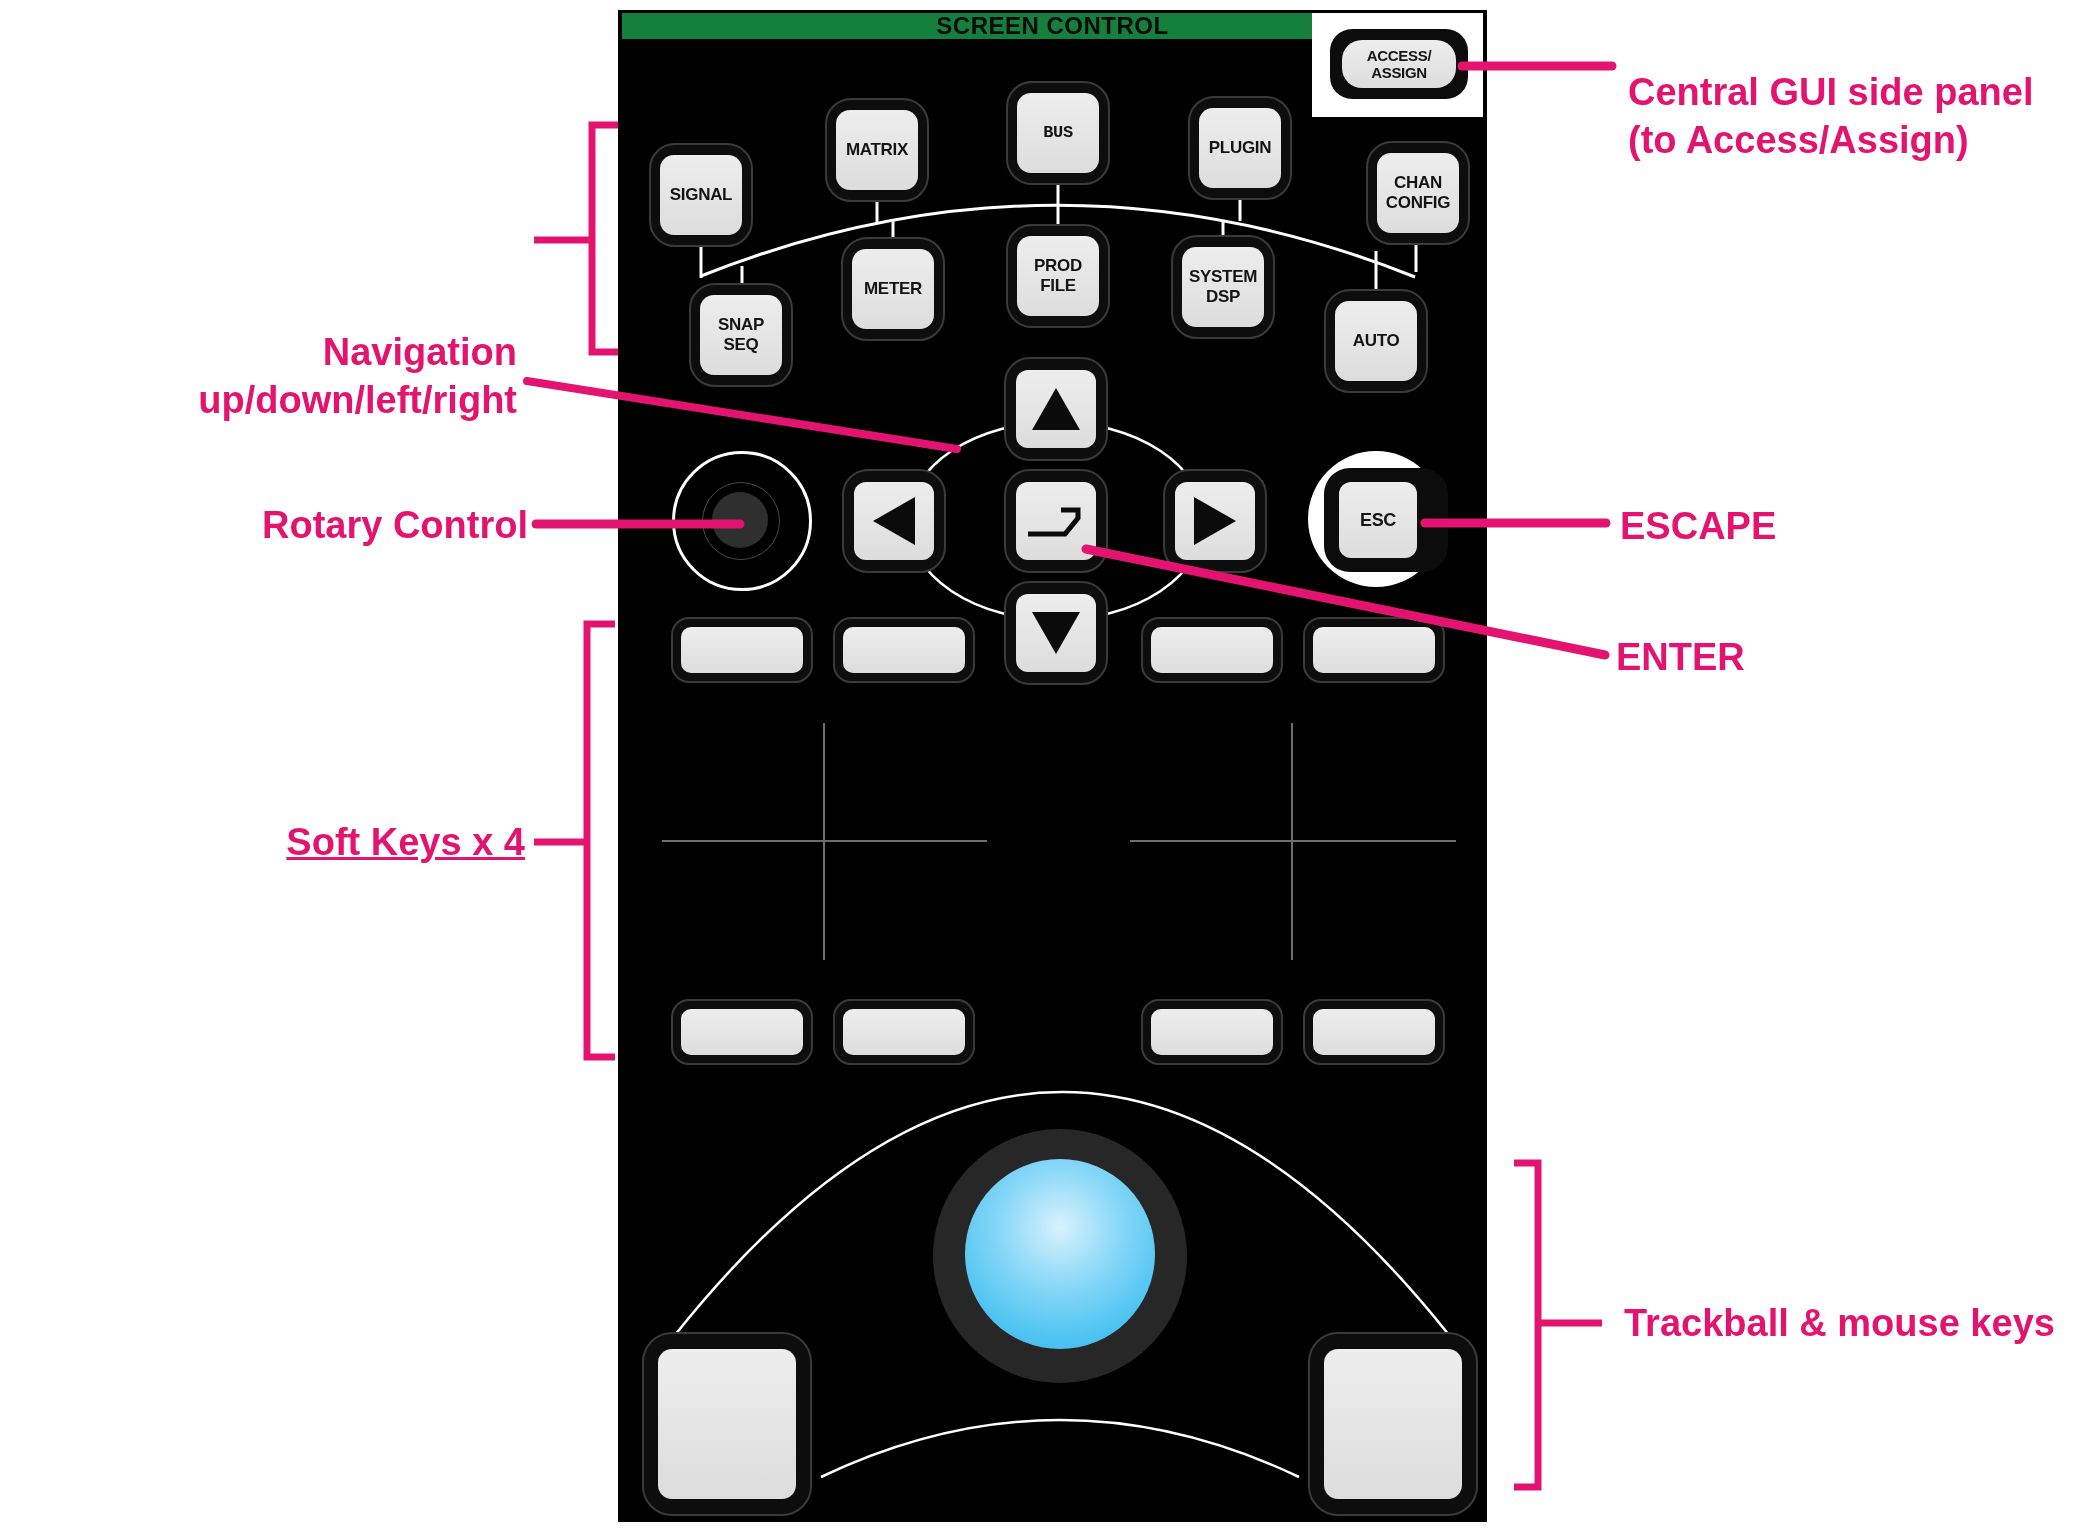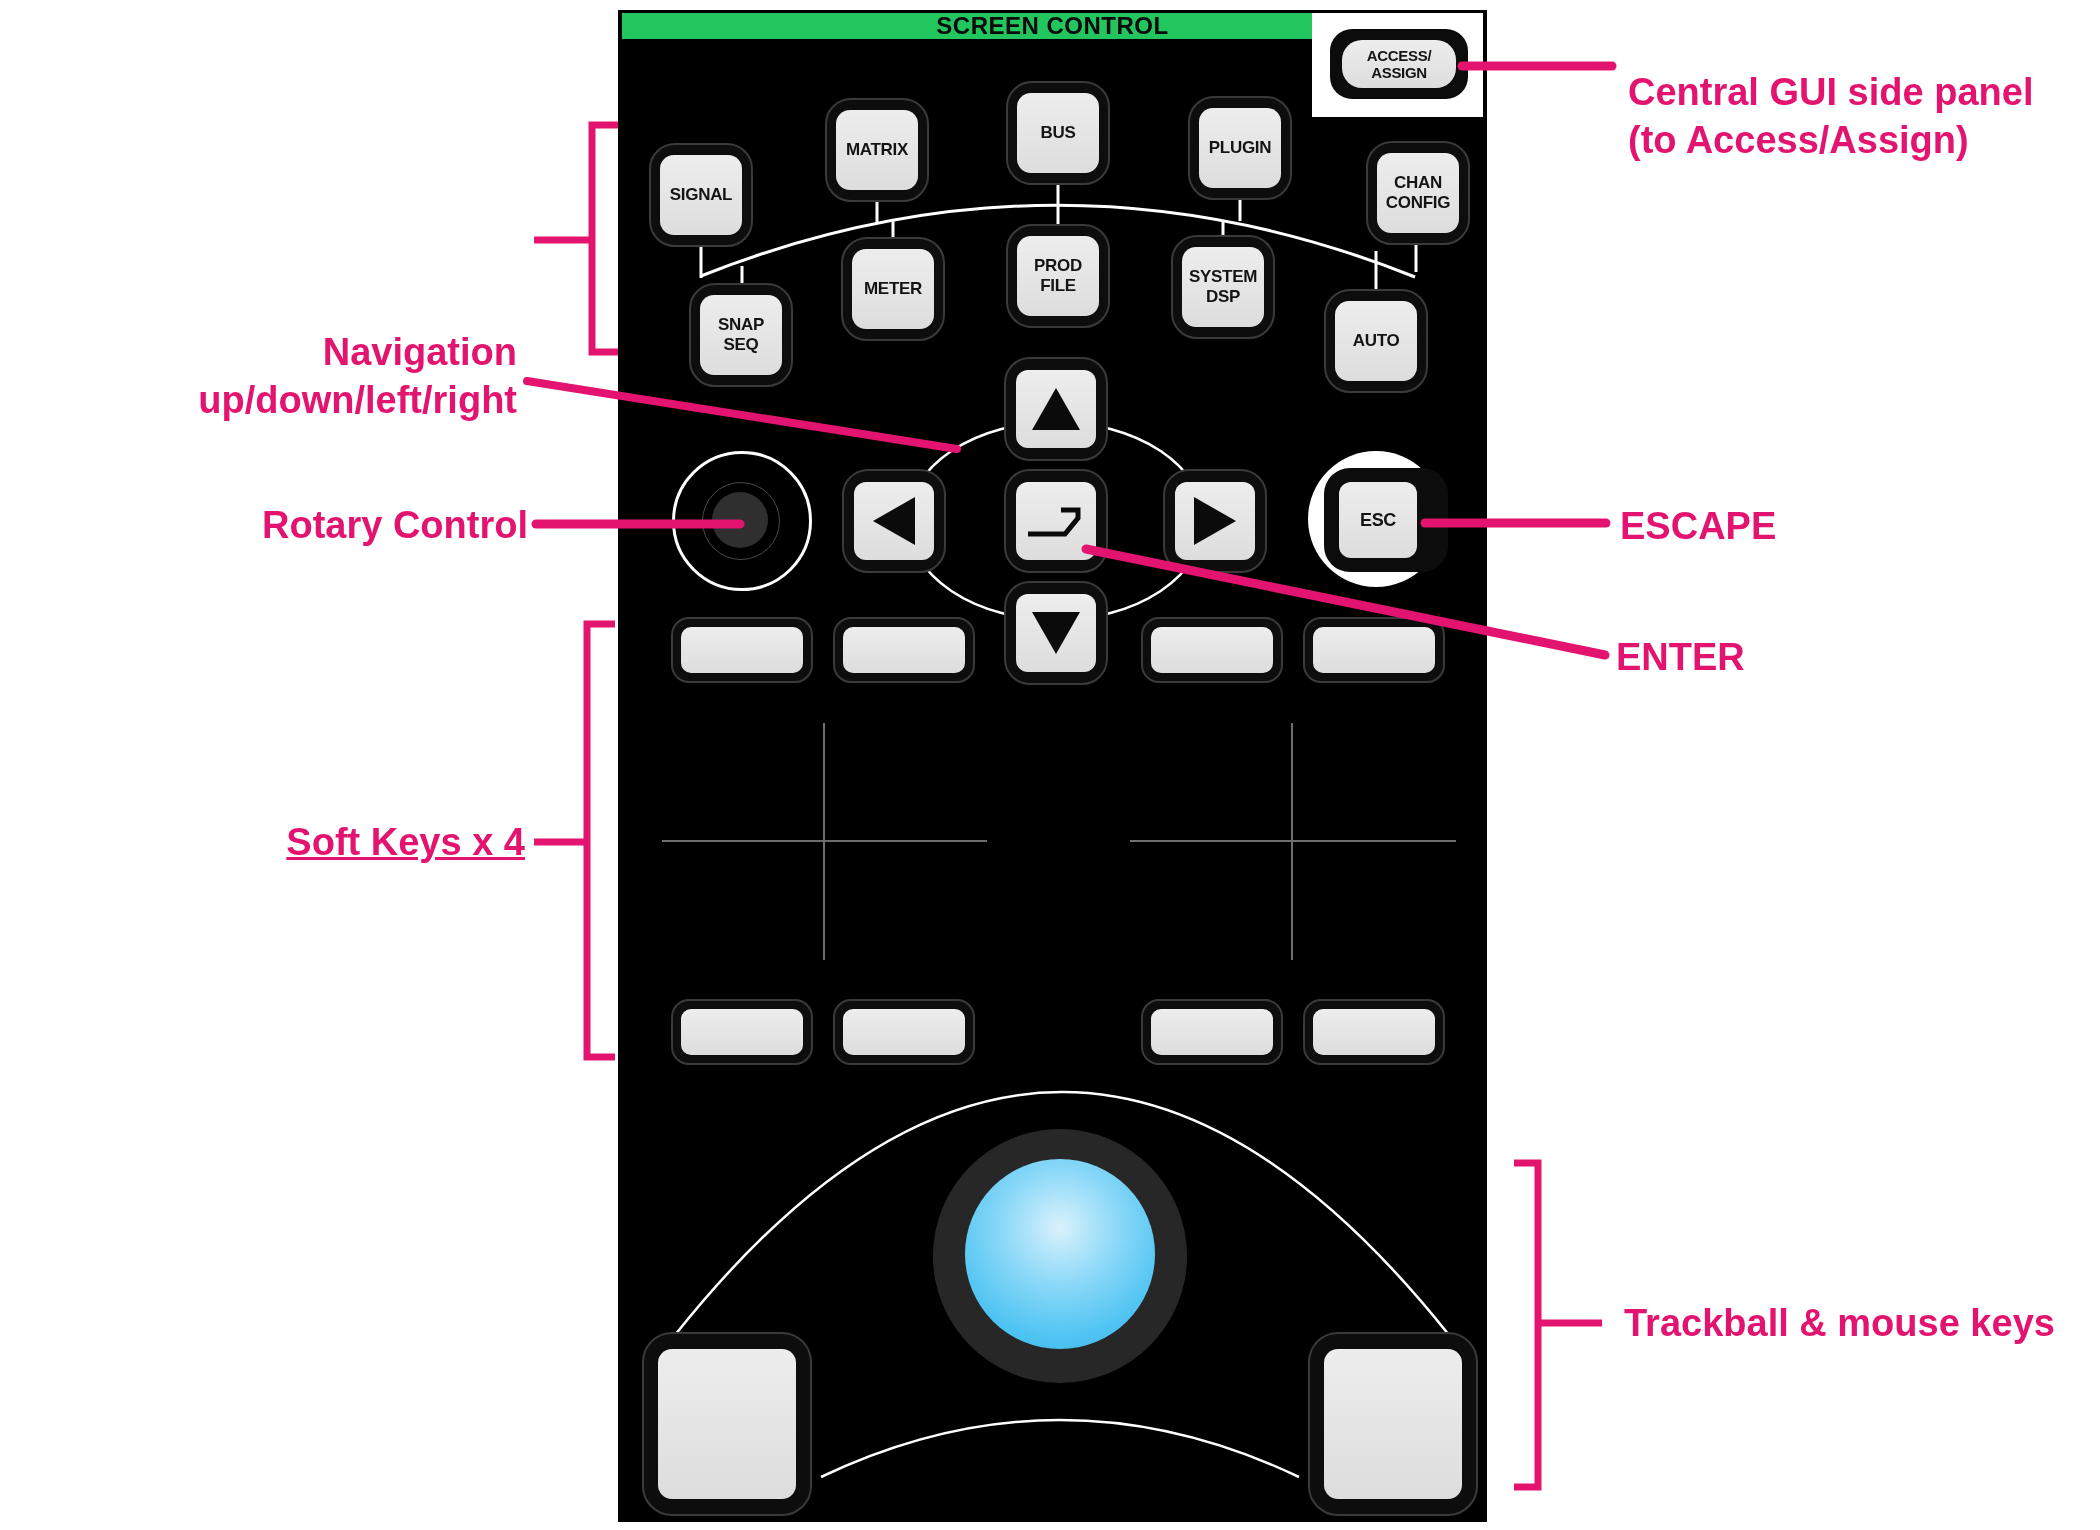--- a/index.html
+++ b/index.html
@@ -2,39 +2,39 @@
 <html><head>
 <meta charset="utf-8">
 <style>
   html,body{margin:0;padding:0;background:#ffffff;}
   .page{position:relative;width:2100px;height:1530px;background:#ffffff;overflow:hidden;
         font-family:"Liberation Sans", sans-serif;}
   .abs{position:absolute;}
 
   
   .panel{left:618px;top:10px;width:869px;height:1512px;background:#000;z-index:0;}
-  .title-strip{left:622px;top:13px;width:861px;height:26px;background:#22c55e;z-index:2;
+  .title-strip{left:622px;top:13px;width:861px;height:26px;background:#15803d;z-index:2;
     display:flex;align-items:center;justify-content:center;}
   .title-strip span{font-weight:bold;font-size:24px;letter-spacing:0.5px;color:#0a0a0a;}
   .access-notch{left:1312px;top:13px;width:171px;height:104px;background:#fff;z-index:2;}
 
   
   .hardbtn{z-index:3;}
   .hardbtn .ring{position:absolute;inset:0;background:#0d0d0d;border:2px solid #3a3a3a;
     border-radius:26px;box-sizing:border-box;}
   .hardbtn .key{position:absolute;background:linear-gradient(180deg,#ededed,#dddddd);
     display:flex;align-items:center;justify-content:center;}
   .key-label{font-weight:bold;font-size:17px;line-height:20px;letter-spacing:-0.3px;
     color:#141414;text-align:center;white-space:pre-line;}
 
   
   .pgbtn{width:104px;height:104px;}
   .pgbtn .key{left:11px;top:12px;width:82px;height:80px;border-radius:14px;}
   #btn-signal{left:649px;top:143px;}   #btn-matrix{left:825px;top:98px;}
-  #btn-bus{left:1006px;top:81px;}      #btn-plugin{left:1188px;top:96px;}
+  #btn-bus{left:1006px;top:81px;font-family:Liberation Mono, monospace;}      #btn-plugin{left:1188px;top:96px;}
   #btn-chan-config{left:1366px;top:141px;} #btn-snap-seq{left:689px;top:283px;}
   #btn-meter{left:841px;top:237px;}    #btn-prod-file{left:1006px;top:224px;}
   #btn-system-dsp{left:1171px;top:235px;} #btn-auto{left:1324px;top:289px;}
 
   
   #btn-access{left:1330px;top:29px;width:138px;height:70px;z-index:3;}
   #btn-access .ring{border-radius:22px;border:none;background:#0c0c0c;}
   #btn-access .key{left:12px;top:11px;width:114px;height:48px;border-radius:20px;}
   #btn-access .key-label{font-size:15px;line-height:17px;}
 

